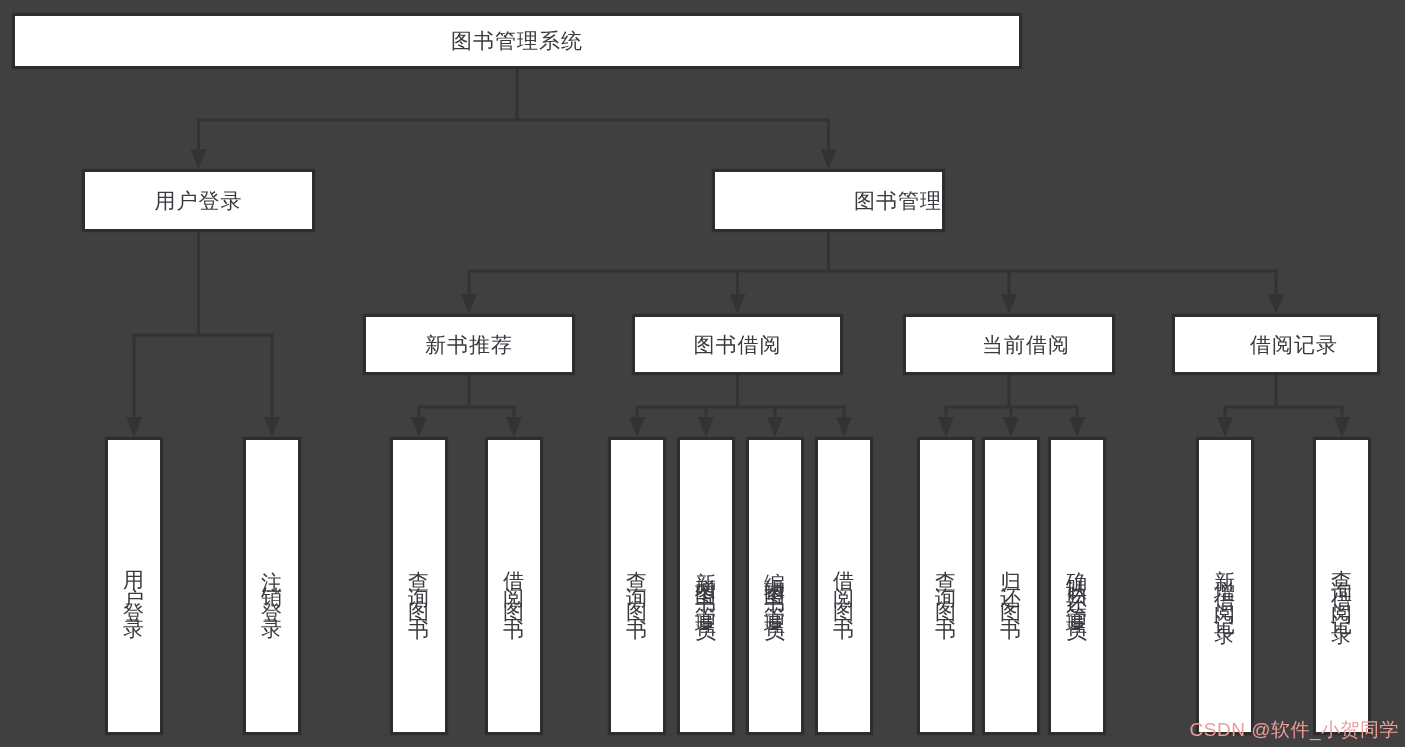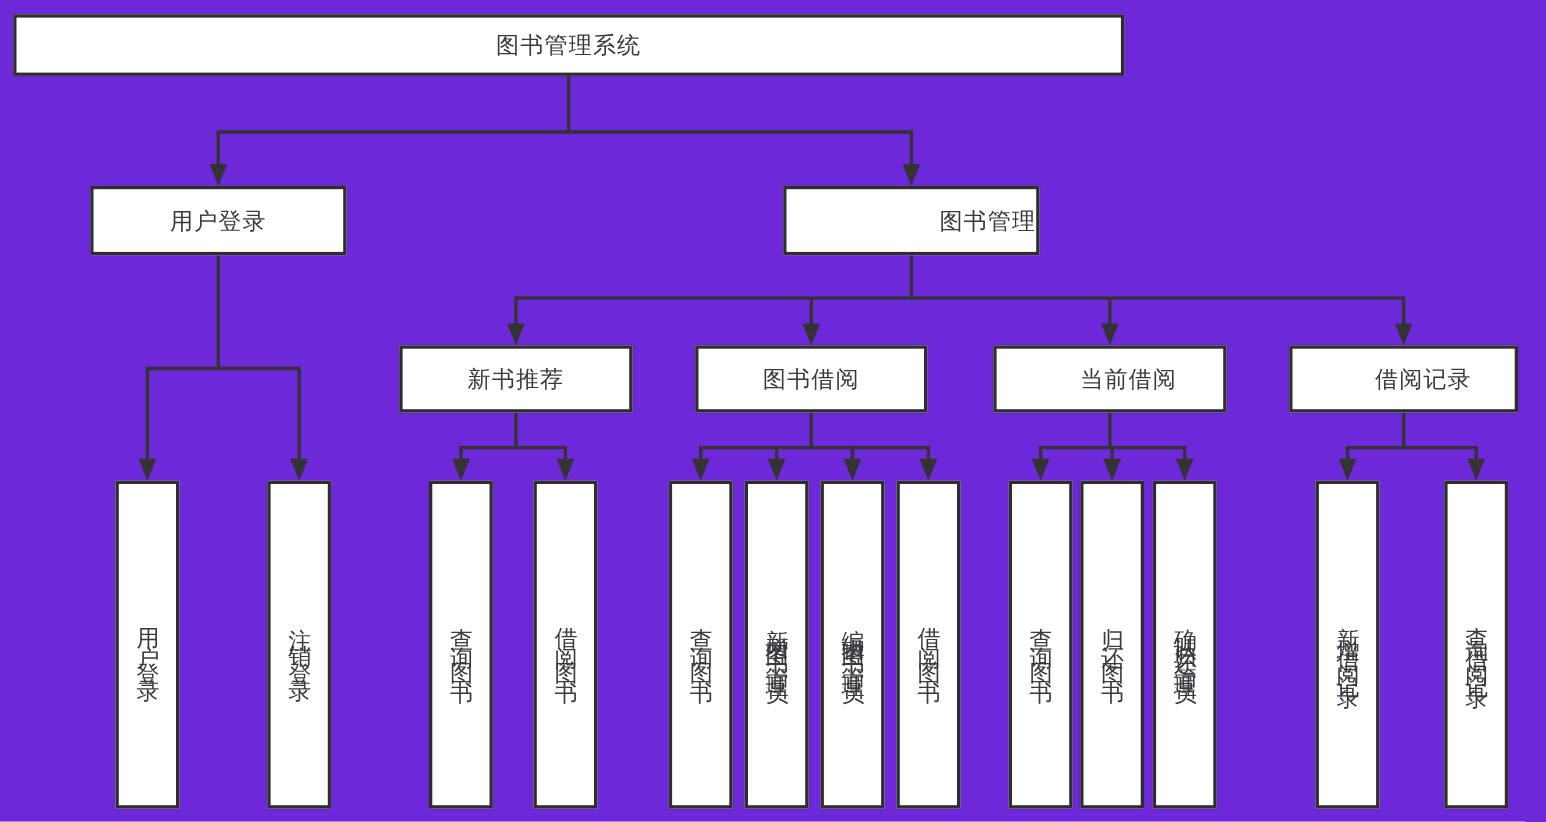--- a/index.html
+++ b/index.html
@@ -42,21 +42,21 @@
     bottom: 4px;
     font-size: 19px;
     letter-spacing: 0.5px;
     white-space: nowrap;
     pointer-events: none;
   }
 </style>
 </head>
 <body>
 
-<div id="canvas" style="background: #6d28d9;">
+<div id="canvas" style="background: #404040;">
   <svg id="wires" width="1405" height="747" viewBox="0 0 1405 747">
       <line x1="517" y1="69" x2="517" y2="120" stroke="#333333" stroke-width="3"></line>
       <line x1="198.5" y1="232" x2="198.5" y2="335" stroke="#333333" stroke-width="3"></line>
       <line x1="132.5" y1="335" x2="273.5" y2="335" stroke="#333333" stroke-width="3"></line>
       <line x1="134" y1="335" x2="134" y2="419" stroke="#333333" stroke-width="3"></line>
       <polygon points="126,417 142,417 134,437" fill="#333333"></polygon>
       <line x1="272" y1="335" x2="272" y2="419" stroke="#333333" stroke-width="3"></line>
       <polygon points="264,417 280,417 272,437" fill="#333333"></polygon>
       <line x1="828.5" y1="232" x2="828.5" y2="271" stroke="#333333" stroke-width="3"></line>
       <line x1="469" y1="375" x2="469" y2="407" stroke="#333333" stroke-width="3"></line>
@@ -159,13 +159,14 @@
       <div class="node" style="left: 1172px; top: 314px; width: 208px; height: 61px;">
         <span class="lbl" style="color: rgb(57, 57, 63); margin-left: 36px;">借阅记录</span>
       </div>
       <div class="node vert" style="left: 1196px; top: 437px; width: 58px; height: 298px;">
         <span class="lbl" style="letter-spacing: 11px; color: rgb(57, 57, 63);">新增借阅记录</span>
       </div>
       <div class="node vert" style="left: 1313px; top: 437px; width: 58px; height: 298px;">
         <span class="lbl" style="letter-spacing: 11px; color: rgb(57, 57, 63);">查询借阅记录</span>
       </div>
     </div>
+  <div class="watermark" style="color: rgb(236, 157, 154);">CSDN @软件_小贺同学</div>
 </div>
 
 </body></html>

